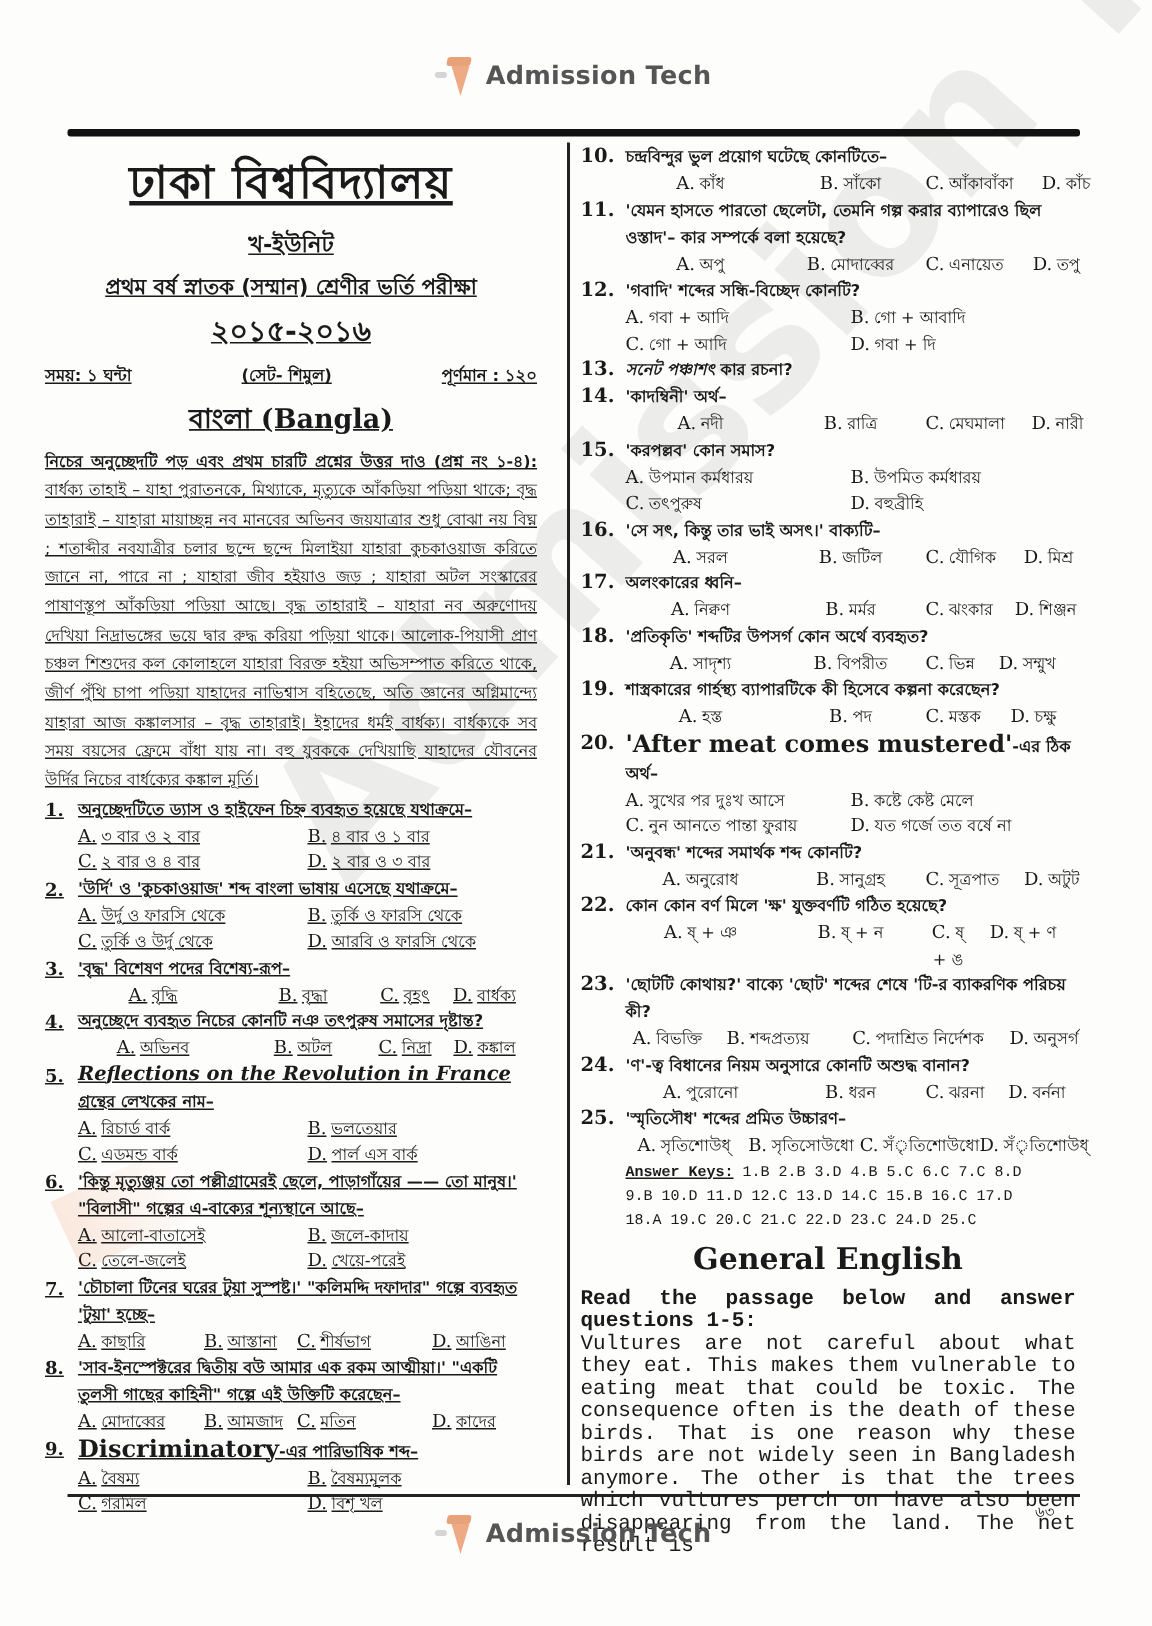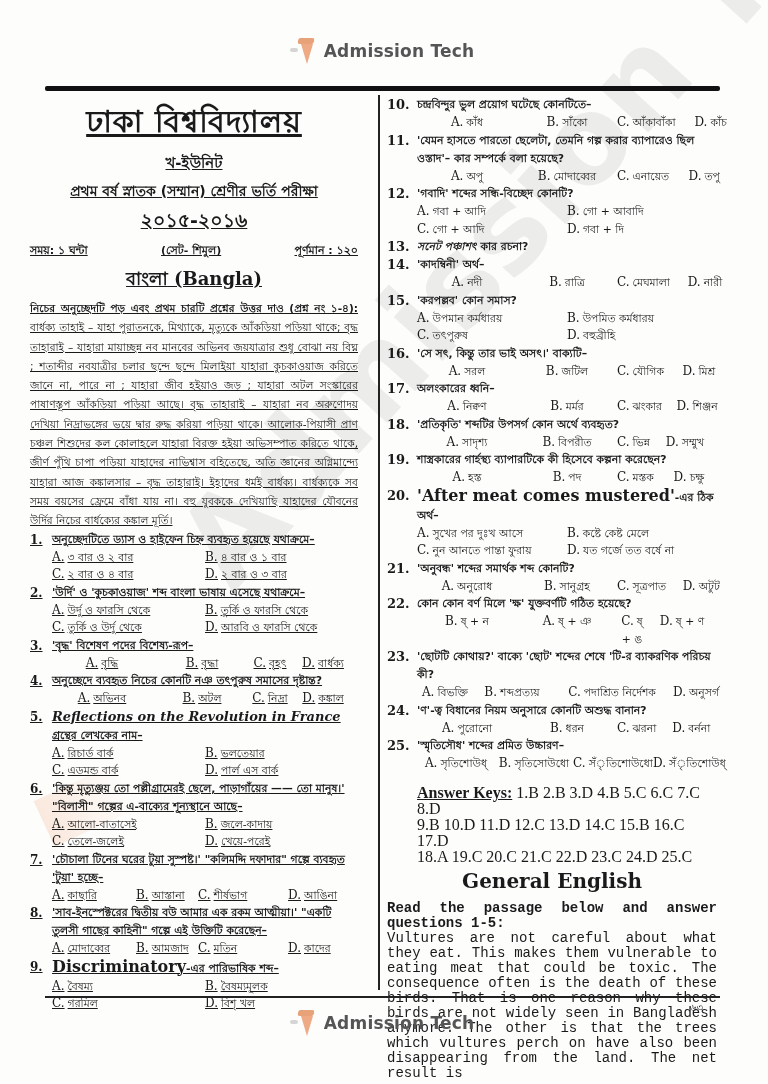--- a/index.html
+++ b/index.html
@@ -41,21 +41,21 @@
   .q-text { flex: 1; }
   .q-text .en { font-family: "DejaVu Serif", serif; font-weight: bold; font-size: 16px; }
   .q-text .en-i { font-family: "DejaVu Serif", serif; font-weight: bold; font-style: italic; font-size: 13px; }
   .opts { display: grid; padding-left: 22px; line-height: 17.5px; }
   .col.right .opts { padding-left: 30px; }
   .opts.two { grid-template-columns: 1fr 1fr; }
   .opts.four { grid-template-columns: 84px 62px 90px 1fr; }
   .opts.four-b { grid-template-columns: 100px 100px 1fr 70px; text-align: center; }
   .opt .k { font-family: "DejaVu Serif", serif; font-size: 12px; margin-right: 3px; }
 
-  .answers { font-family: Liberation Serif, serif; font-size: 16px; line-height: 16px; padding-left: 30px; margin-top: 12px; }
+  .answers { font-family: Liberation Mono, monospace; font-size: 10px; line-height: 16px; padding-left: 30px; margin-top: 2px; }
   .answers .lbl { font-weight: bold; text-decoration: underline; }
   .eng-head { font-family: "DejaVu Serif", serif; font-weight: bold; font-size: 20px; text-align: center; margin-top: 4px; }
   .eng-passage { font-family: Liberation Mono, monospace; font-size: 14px; line-height: 15px; text-align: justify; margin-top: 8px; }
   .eng-passage .lead { font-weight: bold; display: block; }
 
   .page-num { position: absolute; left: 690px; top: 1000px; font-family: "DejaVu Sans", sans-serif; font-size: 10px; }
 
   .watermark { position: absolute; left: 150px; top: 520px; font-family: "DejaVu Sans", sans-serif; font-weight: bold; font-size: 120px; color: rgba(150,150,150,0.16); transform: rotate(-48deg); transform-origin: left top; white-space: nowrap; pointer-events: none; }
   .wm-accent { position: absolute; left: 40px; top: 780px; width: 90px; height: 50px; background: linear-gradient(90deg, rgba(240,170,130,0.25), rgba(240,170,130,0)); transform: rotate(-25deg); pointer-events: none; }
 </style>
@@ -364,22 +364,22 @@
       <div class="opt"><span class="k">D.</span><span>অটুট</span></div>
     </div>
   </div>
 
   <div class="q">
     <div class="q-head">
         <span class="q-num">22.</span>
         <span class="q-text">কোন কোন বর্ণ মিলে 'ক্ষ' যুক্তবর্ণটি গঠিত হয়েছে?</span>
       </div>
     <div class="opts four-b">
+      <div class="opt"><span class="k">A.</span><span>ষ্ + ঞ</span></div>
       <div class="opt"><span class="k">B.</span><span>ষ্ + ন</span></div>
-      <div class="opt"><span class="k">A.</span><span>ষ্ + ঞ</span></div>
       <div class="opt"><span class="k">C.</span><span>ষ্ + ঙ</span></div>
       <div class="opt"><span class="k">D.</span><span>ষ্ + ণ</span></div>
     </div>
   </div>
 
   <div class="q">
     <div class="q-head">
         <span class="q-num">23.</span>
         <span class="q-text">'ছোটটি কোথায়?' বাক্যে 'ছোট' শব্দের শেষে 'টি-র ব্যাকরণিক পরিচয় কী?</span>
       </div>

